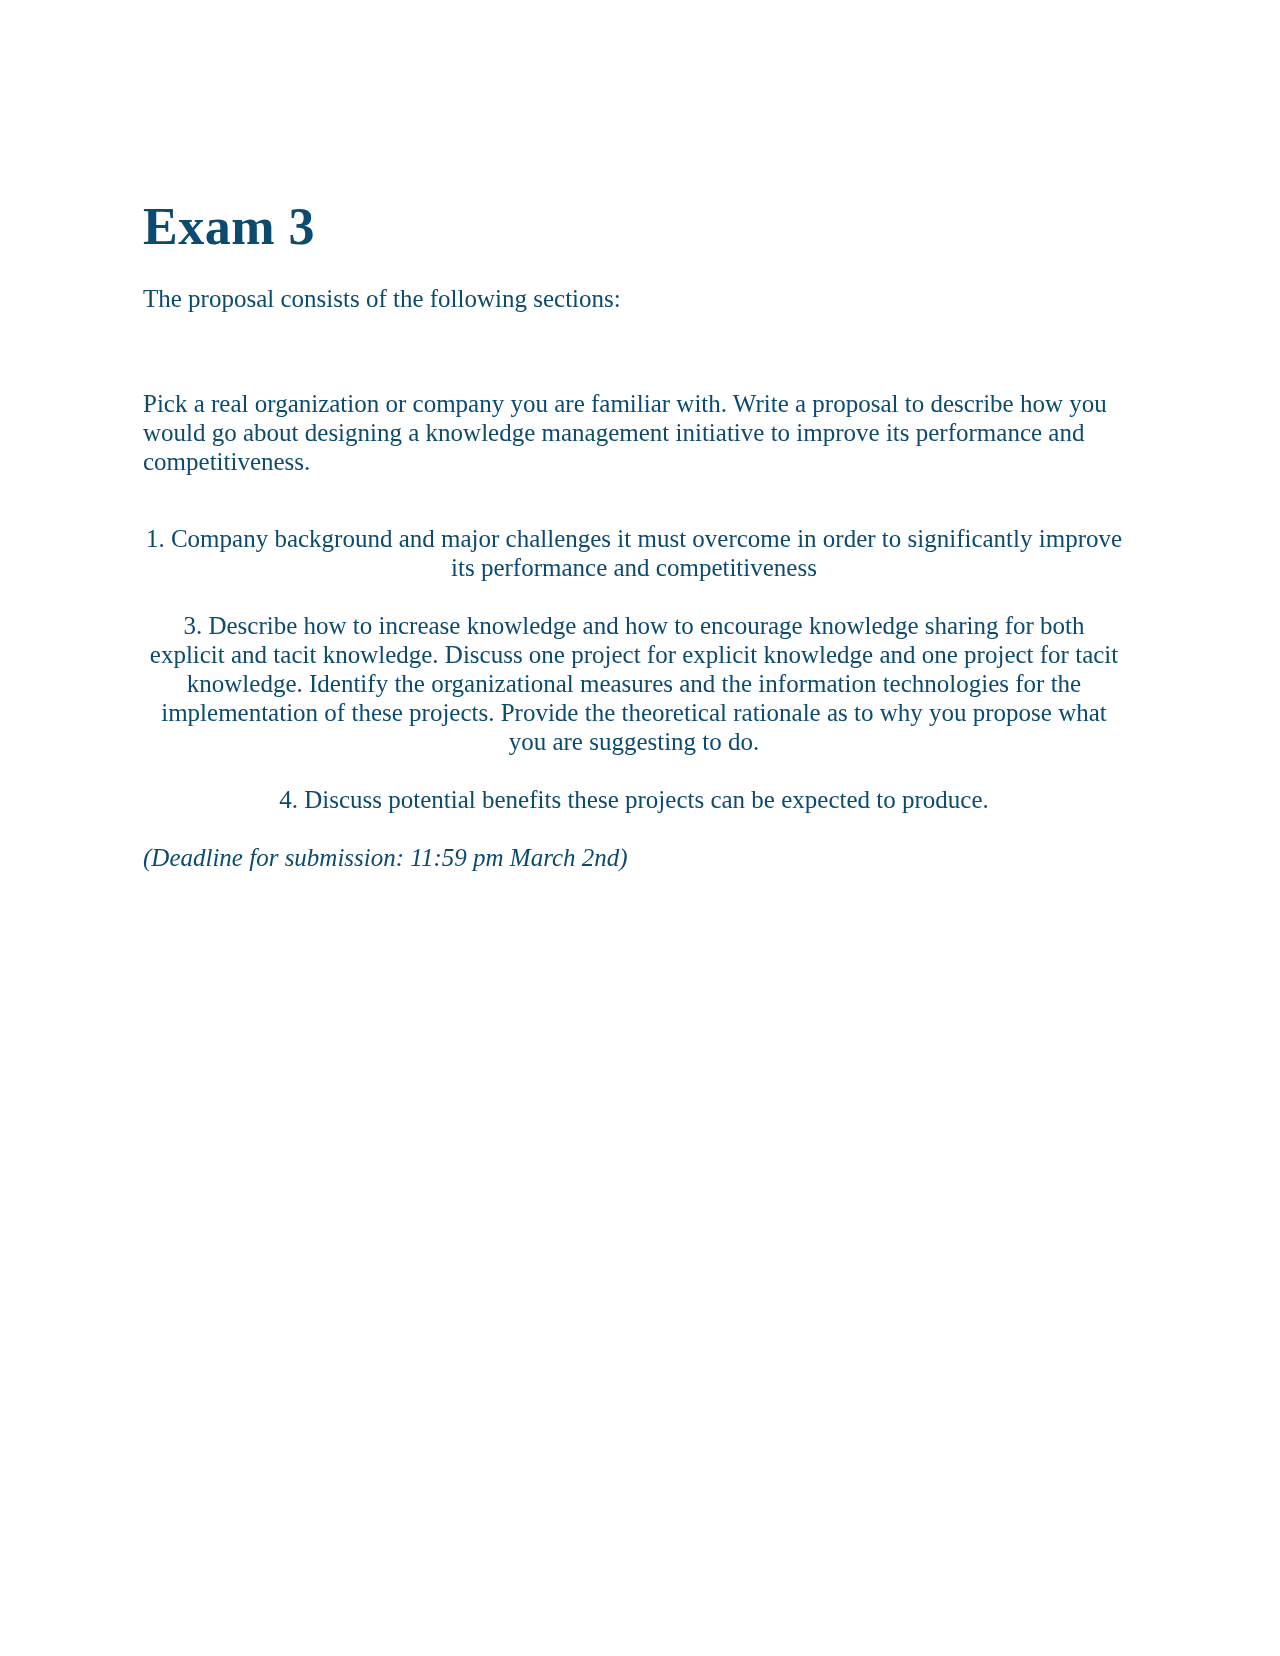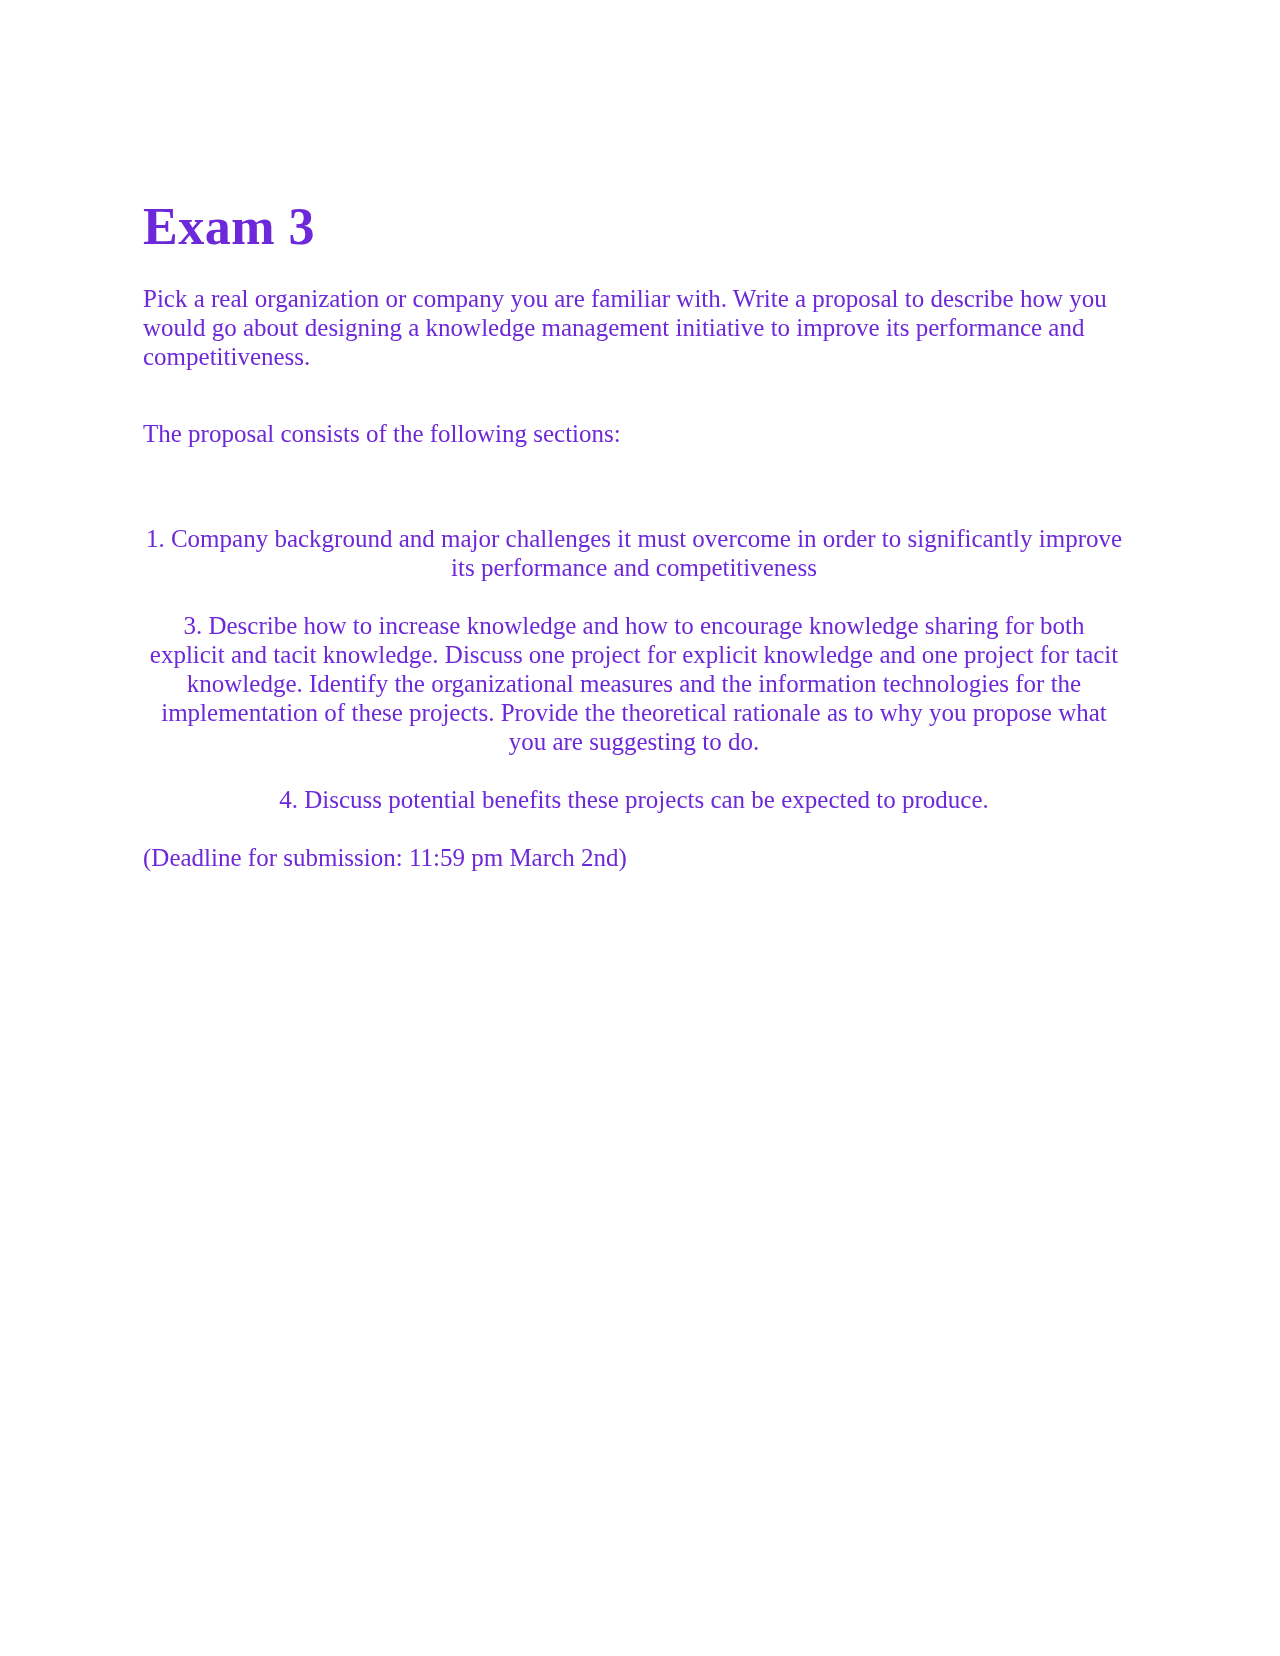--- a/index.html
+++ b/index.html
@@ -7,53 +7,53 @@
     padding: 0;
     background: #ffffff;
   }
   .page {
     position: relative;
     width: 1280px;
     height: 1656px;
     background: #ffffff;
     overflow: hidden;
     font-family: "Liberation Serif", "DejaVu Serif", serif;
-    color: #6d28d9;
+    color: #0c4a6e;
     box-sizing: border-box;
     padding: 196px 155px 0 143px;
   }
   .doc-title {
     font-size: 52px;
     line-height: 62px;
     font-weight: bold;
     margin: 0 0 26px 0;
     letter-spacing: 0.5px;
   }
   .para {
     font-size: 25px;
     line-height: 29px;
     margin: 0 0 29px 0;
     width: 982px;
   }
   .para.intro      { margin-bottom: 48px; }
   .para.lead       { margin-bottom: 76px; }
   .para.item       { margin-bottom: 29px; text-align: center; }
   .para.last-item  { }
-  .para.deadline   { margin-bottom: 16px; }
+  .para.deadline   { margin-bottom: 16px; font-style: italic; }
 </style>
 </head>
 <body>
 
 <div class="page">
 
   <h1 class="doc-title">Exam 3</h1>
 
+  <p class="para lead">The proposal consists of the following sections:</p>
+
   <p class="para intro">Pick a real organization or company you are familiar with. Write a proposal to describe how you would go about designing a knowledge management initiative to improve its performance and competitiveness.</p>
-
-  <p class="para lead">The proposal consists of the following sections:</p>
 
   <p class="para item">1. Company background and major challenges it must overcome in order to significantly improve its performance and competitiveness</p>
 
 
   <p class="para item">3. Describe how to increase knowledge and how to encourage knowledge sharing for both explicit and tacit knowledge. Discuss one project for explicit knowledge and one project for tacit knowledge. Identify the organizational measures and the information technologies for the implementation of these projects. Provide the theoretical rationale as to why you propose what you are suggesting to do.</p>
 
   <p class="para item last-item">4. Discuss potential benefits these projects can be expected to produce.</p>
 
   <p class="para deadline">(Deadline for submission: 11:59 pm March 2nd)</p>
 

